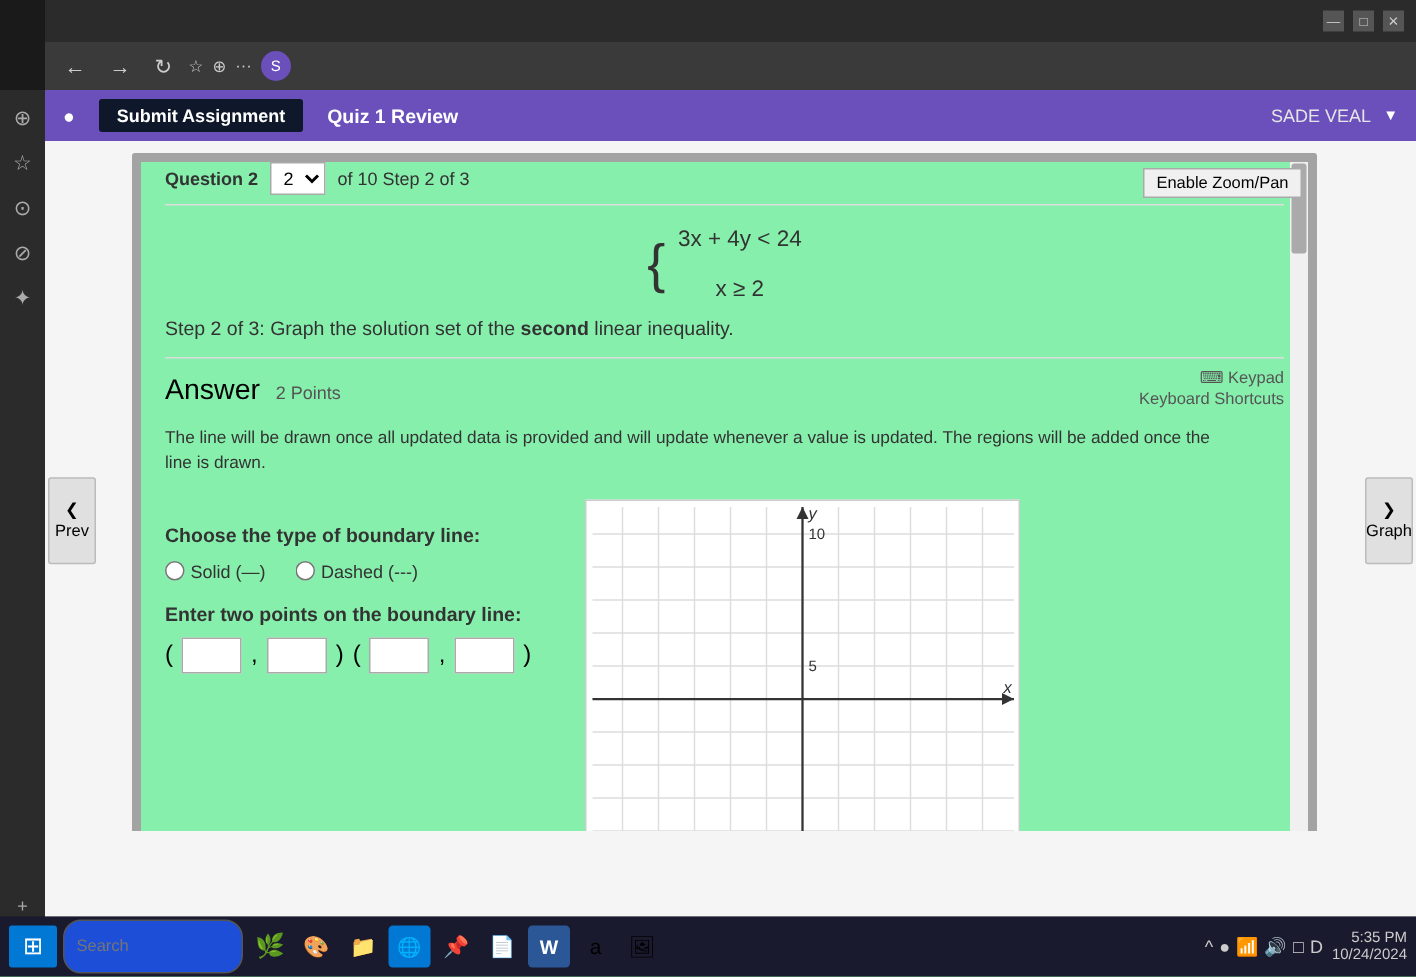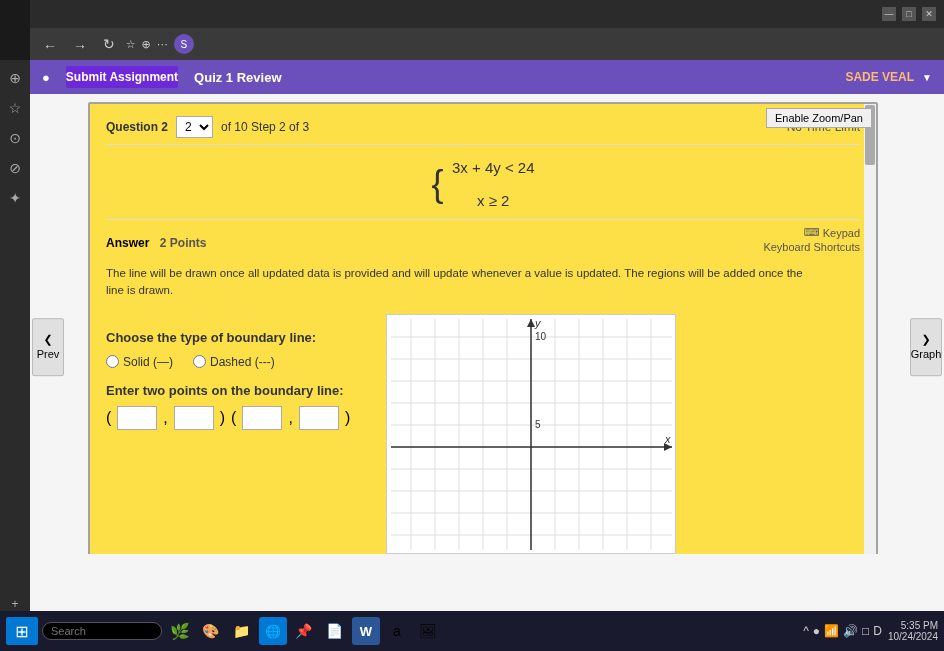--- a/index.html
+++ b/index.html
@@ -69,44 +69,44 @@
     
     .app-header {
       background: #6b4fbb;
       display: flex;
       align-items: center;
       height: 34px;
       padding: 0 12px;
       gap: 16px;
     }
     .submit-btn {
-      background: #6d28d9;
+      background: #0f172a;
       color: #fff;
       border: none;
-      padding: 4px 0;
+      padding: 4px 12px;
       font-size: 12px;
       font-weight: bold;
       cursor: pointer;
       border-radius: 2px;
     }
     .quiz-title {
       color: #fff;
       font-size: 13px;
       font-weight: bold;
     }
     .user-area {
       margin-left: auto;
       display: flex;
       align-items: center;
       gap: 8px;
     }
     .user-name {
-      color: #fdba74;
+      color: #e5e5e5;
       font-size: 12px;
-      font-weight: bold;
+      font-weight: normal;
     }
 
     .question-header {
       display: flex;
       align-items: center;
       gap: 8px;
       margin-bottom: 4px;
     }
     .question-select {
       background: #fff;
@@ -291,24 +291,24 @@
       width: 32px;
       height: 28px;
       display: flex;
       align-items: center;
       justify-content: center;
       font-size: 16px;
       cursor: pointer;
       border-radius: 2px;
     }
     .taskbar-search {
-      background: #000000;
+      background: #1d4ed8;
       border: 1px solid #555;
       color: #ccc;
-      height: 18px;
+      height: 36px;
       width: 120px;
       font-size: 11px;
       padding: 0 8px;
       border-radius: 12px;
     }
     .taskbar-icons {
       display: flex;
       align-items: center;
       gap: 3px;
       flex: 1;
@@ -456,21 +456,21 @@
         <span>❮</span>
         <span>Prev</span>
       </button>
 
       <button class="next-btn" style="position:absolute;right:2px;top:50%;transform:translateY(-60%);background:#e0e0e0;border:1px solid #bbb;width:32px;height:58px;cursor:pointer;border-radius:2px;display:flex;flex-direction:column;align-items:center;justify-content:center;font-size:11px;gap:2px;">
         <span>❯</span>
         <span>Graph</span>
       </button>
 
       <div class="content-scroll">
-        <div style="background:#fde047;padding:12px 16px;border:2px solid #a3a3a3;border-radius:2px;position:relative;min-height:420px;">
+        <div style="background:#86efac;padding:0 16px;border:6px solid #a3a3a3;border-radius:2px;position:relative;min-height:420px;">
 
           <div class="scrollbar">
             <div class="scrollbar-thumb"></div>
           </div>
 
           <div class="question-header">
             <span style="font-size:12px;color:#333;font-weight:bold;">Question 2</span>
             <select class="question-select">
               <option>2</option>
             </select>
@@ -481,28 +481,33 @@
           <hr class="divider">
 
           <div class="math-system">
             <span style="font-size:36px;line-height:1;vertical-align:middle;margin-right:4px;">{</span>
             <span style="display:inline-block;vertical-align:middle;">
               <div style="font-size:15px;margin-bottom:16px;">3x + 4y &lt; 24</div>
               <div style="font-size:15px;">x ≥ 2</div>
             </span>
           </div>
 
+          <div class="step-instruction">
+            <span>Step 2 of 3: Graph the solution set of the</span>
+            <strong>second</strong>
+            <span> linear inequality.</span>
+          </div>
 
           <hr class="divider">
 
           <div class="answer-section">
             <div style="display:flex;align-items:center;justify-content:space-between;margin-bottom:4px;">
               <div>
-                <span style="font-size:12px;font-weight:bold;text-align:center;">Answer</span>
-                <span style="font-size:12px;color:#555;margin-left:6px;font-weight:bold;">2 Points</span>
+                <span style="font-size:19px;font-weight:normal;text-align:center;">Answer</span>
+                <span style="font-size:12px;color:#555;margin-left:6px;">2 Points</span>
               </div>
               <div class="keypad-area" style="display:flex;flex-direction:column;align-items:flex-end;gap:2px;">
                 <button class="keypad-btn">
                   <span>⌨</span>
                   <span>Keypad</span>
                 </button>
                 <button class="keypad-btn">
                   <span>Keyboard Shortcuts</span>
                 </button>
               </div>

